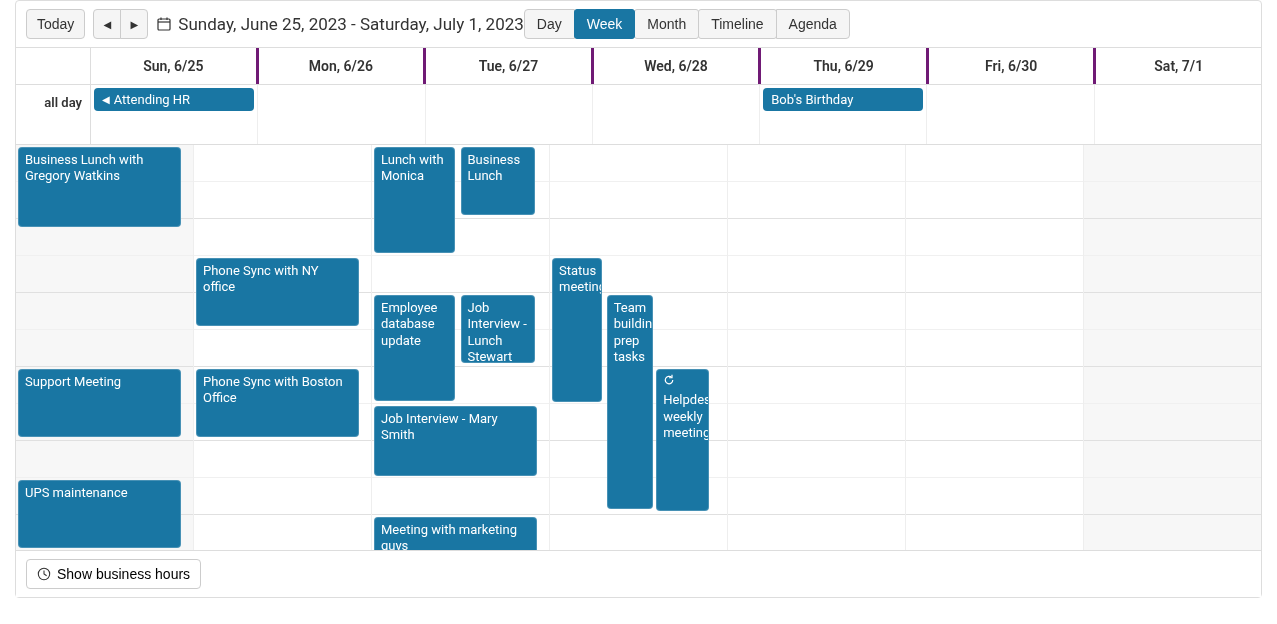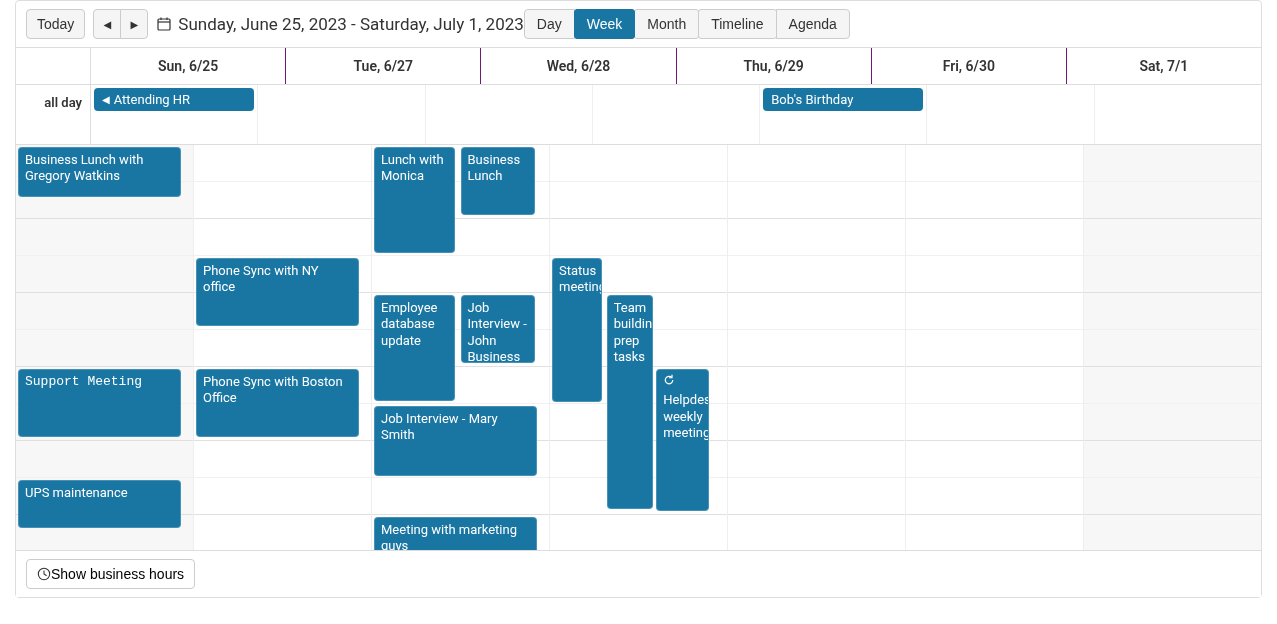--- a/index.html
+++ b/index.html
@@ -15,21 +15,21 @@
 .btn-group .btn:last-child { border-radius: 0 4px 4px 0; }
 .btn-group .btn.active { background: #1976a3; color: #fff; border-color: #1976a3; z-index: 1; }
 .btn-today { border-radius: 4px; }
 .nav-arrow { width: 28px; padding: 0; font-size: 10px; }
 .date-range { display: inline-flex; align-items: center; gap: 6px; color: #333; font-size: 17px; }
 .cal-icon { width: 16px; height: 16px; display: inline-block; }
 .view-btn { padding: 6px 12px; }
 
 .header-row { display: flex; border-bottom: 1px solid #ddd; }
 .time-col { width: 75px; flex-shrink: 0; border-right: 1px solid #ddd; }
-.day-head { flex: 1; text-align: center; padding: 10px 4px; font-weight: 600; border-right: 1px solid #701a75; }
+.day-head { flex: 1; text-align: center; padding: 10px 4px; font-weight: 600; border-right: 3px solid #701a75; }
 .day-head:last-child { border-right: none; }
 
 .allday-row { display: flex; border-bottom: 1px solid #ddd; min-height: 60px; }
 .allday-label { width: 75px; flex-shrink: 0; border-right: 1px solid #ddd; display: flex; align-items: flex-start; justify-content: flex-end; padding: 10px 8px 0 0; font-weight: 600; font-size: 13px; }
 .allday-cell { flex: 1; border-right: 1px solid #eee; padding: 3px; position: relative; }
 .allday-cell:last-child { border-right: none; }
 .allday-event { background: #1976a3; color: #fff; border-radius: 4px; padding: 4px 8px; font-size: 13px; display: flex; align-items: center; gap: 4px; }
 .allday-event .arrow-left { font-size: 10px; }
 
 .grid-wrapper { position: relative; height: 405px; overflow: hidden; }
@@ -42,21 +42,21 @@
 .day-col { flex: 1; border-right: 1px solid #eee; position: relative; }
 .day-col:last-child { border-right: none; }
 .day-col.weekend .slot-half { background: #f7f7f7; }
 .slot-half { height: 37px; border-bottom: 1px solid #f0f0f0; }
 .slot-half.hour { border-bottom: 1px solid #e0e0e0; }
 
 .event { position: absolute; background: #1976a3; color: #fff; border-radius: 4px; padding: 4px 6px; font-size: 13px; line-height: 1.25; overflow: hidden; border: 1px solid rgba(255,255,255,0.2); }
 .event .recur { display: inline-block; margin-bottom: 2px; }
 
 .footer { padding: 8px 10px; border-top: 1px solid #ddd; background: #fff; }
-.footer-btn { display: inline-flex; align-items: center; padding: 6px 10px; border: 1px solid #ccc; border-radius: 4px; background: #fff; cursor: pointer; font-size: 14px; }
+.footer-btn { display: inline-flex; align-items: center; gap: 6px; padding: 6px 10px; border: 1px solid #ccc; border-radius: 4px; background: #fff; cursor: pointer; font-size: 14px; }
 .clock-icon { width: 14px; height: 14px; }
 </style>
 </head>
 <body>
 
 <div class="scheduler">
 
   <div class="toolbar">
     <div class="toolbar-left">
       <button class="btn btn-today">Today</button>
@@ -81,20 +81,21 @@
       <button class="btn view-btn active">Week</button>
       <button class="btn view-btn">Month</button>
       <button class="btn view-btn">Timeline</button>
       <button class="btn view-btn">Agenda</button>
     </div>
   </div>
 
   <div class="header-row">
     <div class="time-col"></div>
     <div class="day-head">Sun, 6/25</div>
+    <div class="day-head">Mon, 6/26</div>
     <div class="day-head">Tue, 6/27</div>
     <div class="day-head">Wed, 6/28</div>
     <div class="day-head">Thu, 6/29</div>
     <div class="day-head">Fri, 6/30</div>
     <div class="day-head">Sat, 7/1</div>
   </div>
 
   <div class="allday-row">
     <div class="allday-label">all day</div>
     <div class="allday-cell">
@@ -124,23 +125,23 @@
             <div class="slot-half hour"></div>
           <div class="slot-half"></div>
             <div class="slot-half hour"></div>
           <div class="slot-half"></div>
             <div class="slot-half hour"></div>
           <div class="slot-half"></div>
             <div class="slot-half hour"></div>
           <div class="slot-half"></div>
             <div class="slot-half hour"></div>
           <div class="slot-half"></div>
-          <div class="event" style="top:2px;left:2px;right:12px;height:50px;">Business Lunch with Gregory Watkins</div>
-          <div class="event" style="top:224px;left:2px;right:12px;height:68px;font-family:Liberation Mono, monospace;">Support Meeting</div>
-          <div class="event" style="top:335px;left:2px;right:12px;height:48px;">UPS maintenance</div>
+          <div class="event" style="top:2px;left:2px;right:12px;height:80px;">Business Lunch with Gregory Watkins</div>
+          <div class="event" style="top:224px;left:2px;right:12px;height:68px;">Support Meeting</div>
+          <div class="event" style="top:335px;left:2px;right:12px;height:68px;">UPS maintenance</div>
         </div>
 
         <div class="day-col">
           <div class="slot-half"></div>
             <div class="slot-half hour"></div>
           <div class="slot-half"></div>
             <div class="slot-half hour"></div>
           <div class="slot-half"></div>
             <div class="slot-half hour"></div>
           <div class="slot-half"></div>
@@ -160,21 +161,21 @@
           <div class="slot-half"></div>
             <div class="slot-half hour"></div>
           <div class="slot-half"></div>
             <div class="slot-half hour"></div>
           <div class="slot-half"></div>
             <div class="slot-half hour"></div>
           <div class="slot-half"></div>
           <div class="event" style="top:2px;left:2px;width:46%;height:106px;">Lunch with Monica</div>
           <div class="event" style="top:2px;left:50%;width:42%;height:68px;">Business Lunch</div>
           <div class="event" style="top:150px;left:2px;width:46%;height:106px;">Employee database update</div>
-          <div class="event" style="top:150px;left:50%;width:42%;height:68px;">Job Interview - John Business</div>
+          <div class="event" style="top:150px;left:50%;width:42%;height:68px;">Job Interview - Lunch Stewart</div>
           <div class="event" style="top:261px;left:2px;right:12px;height:70px;">Job Interview - Mary Smith</div>
           <div class="event" style="top:372px;left:2px;right:12px;height:70px;">Meeting with marketing guys</div>
         </div>
 
         <div class="day-col">
           <div class="slot-half"></div>
             <div class="slot-half hour"></div>
           <div class="slot-half"></div>
             <div class="slot-half hour"></div>
           <div class="slot-half"></div>

